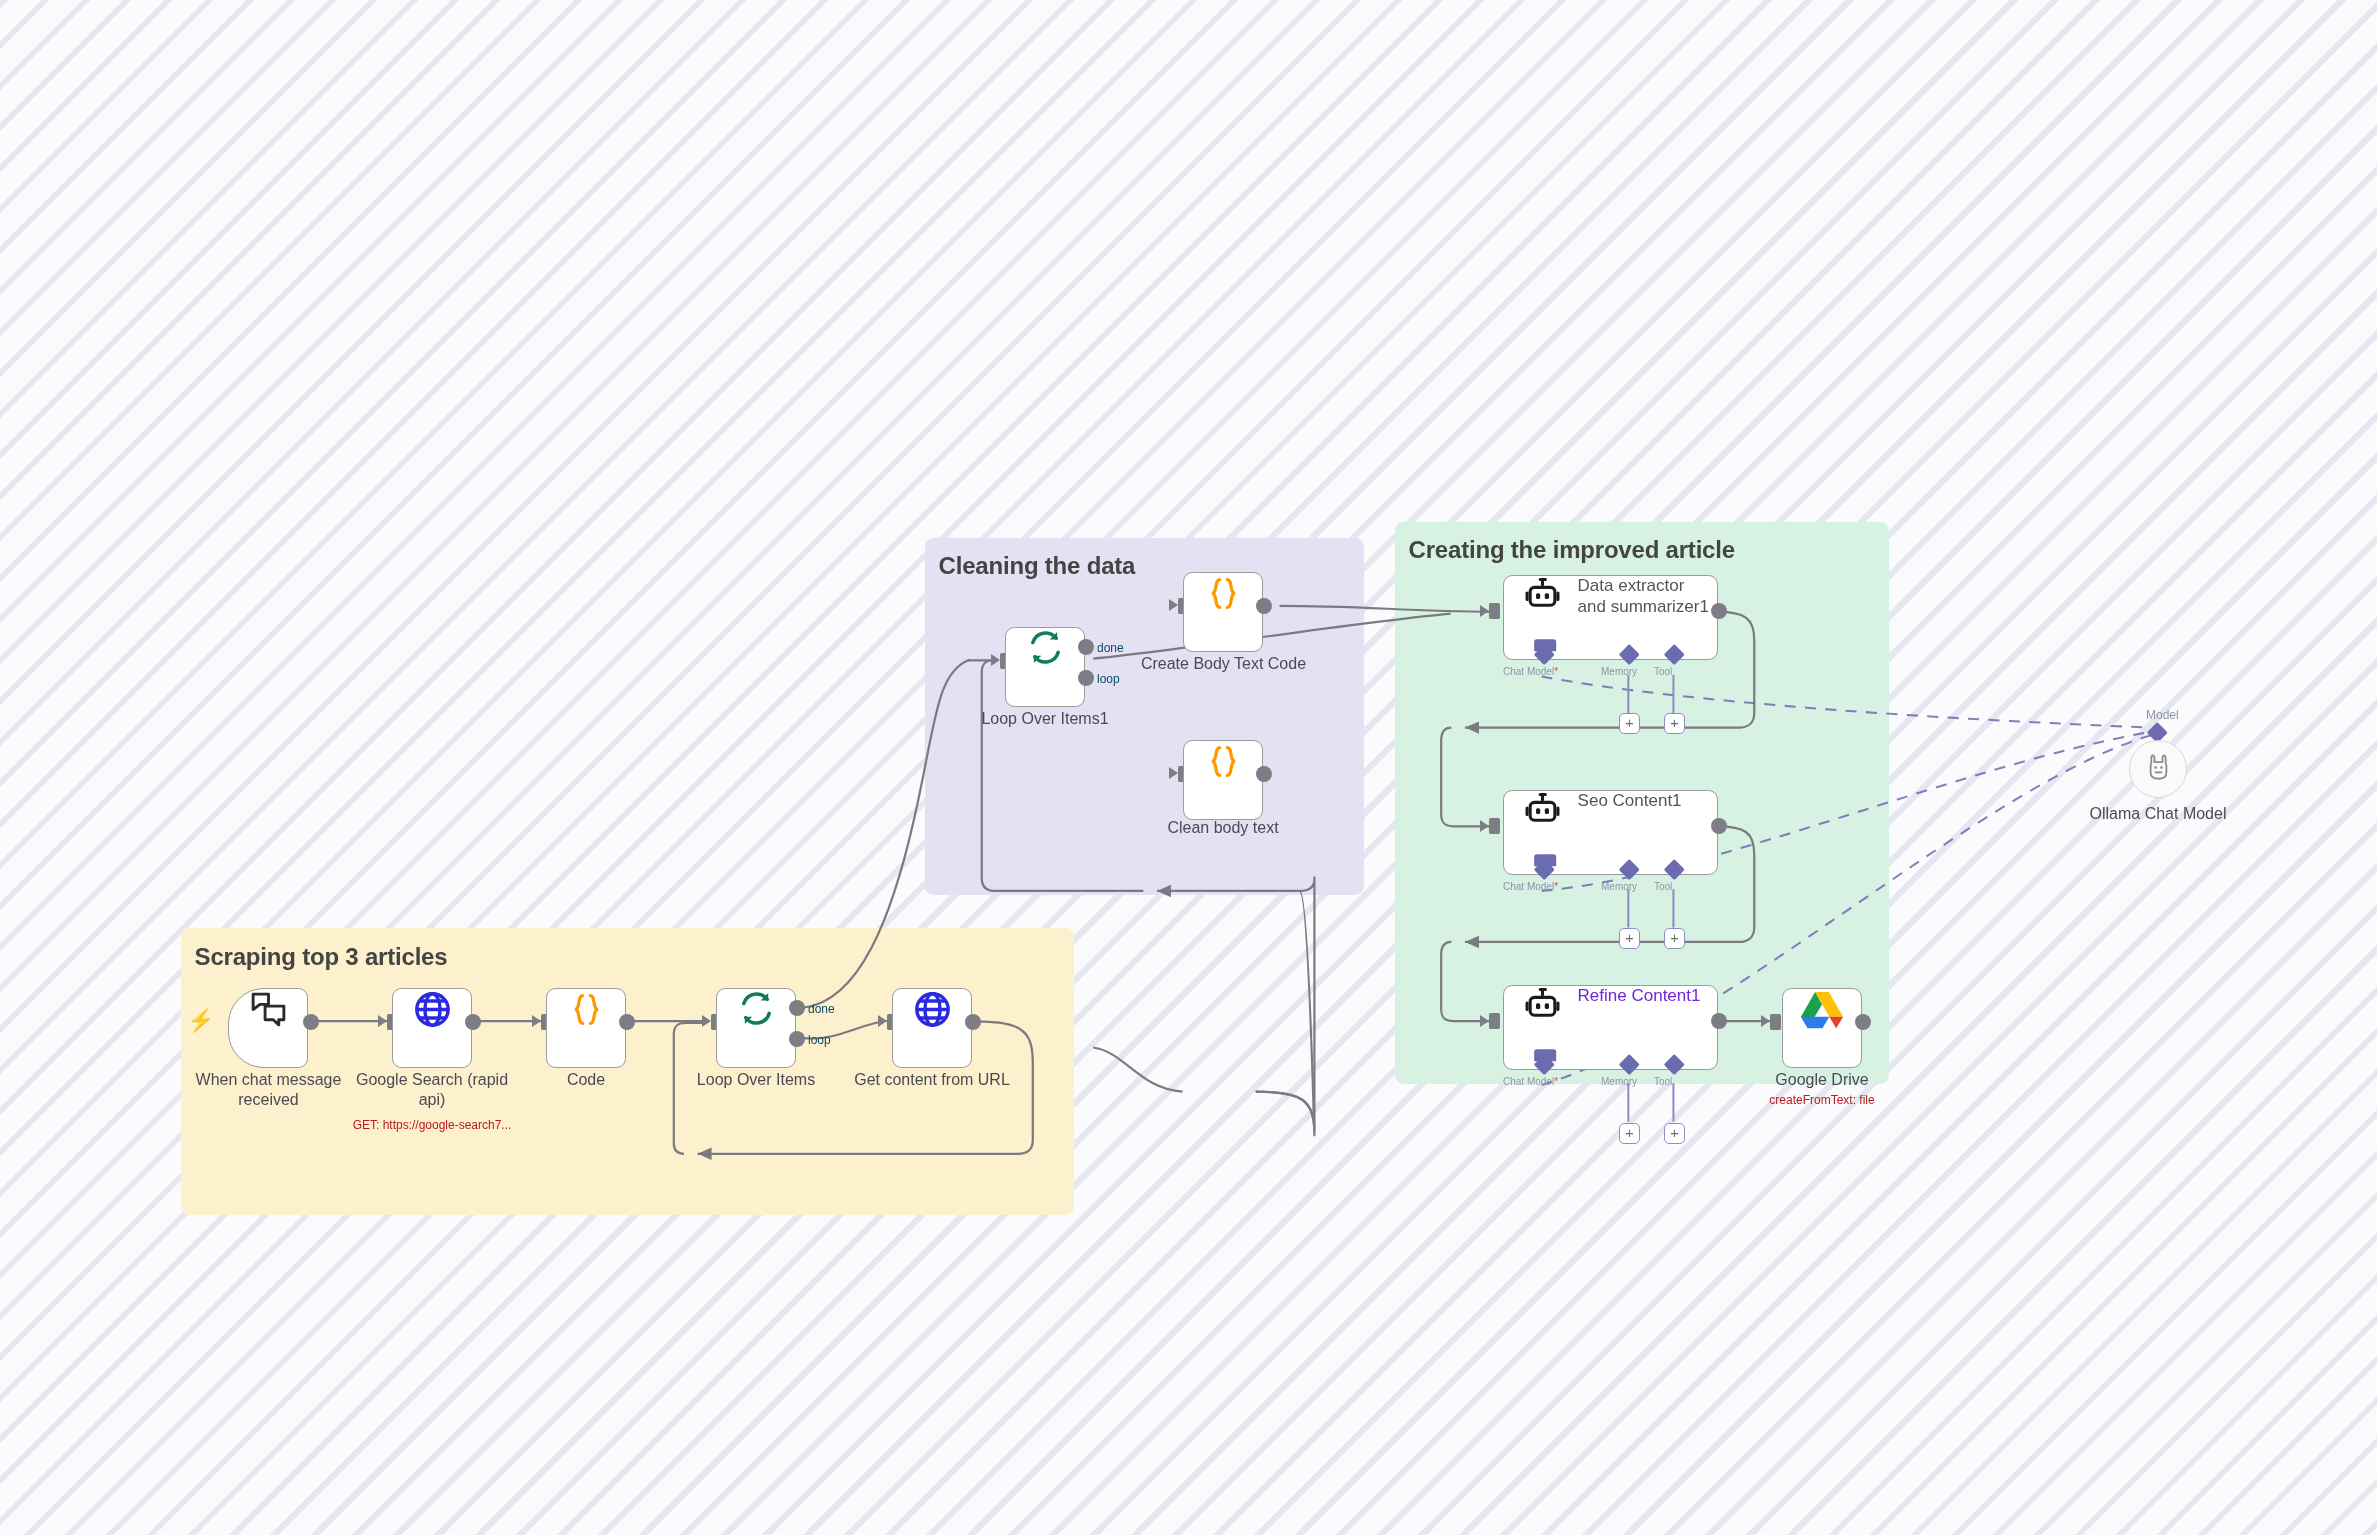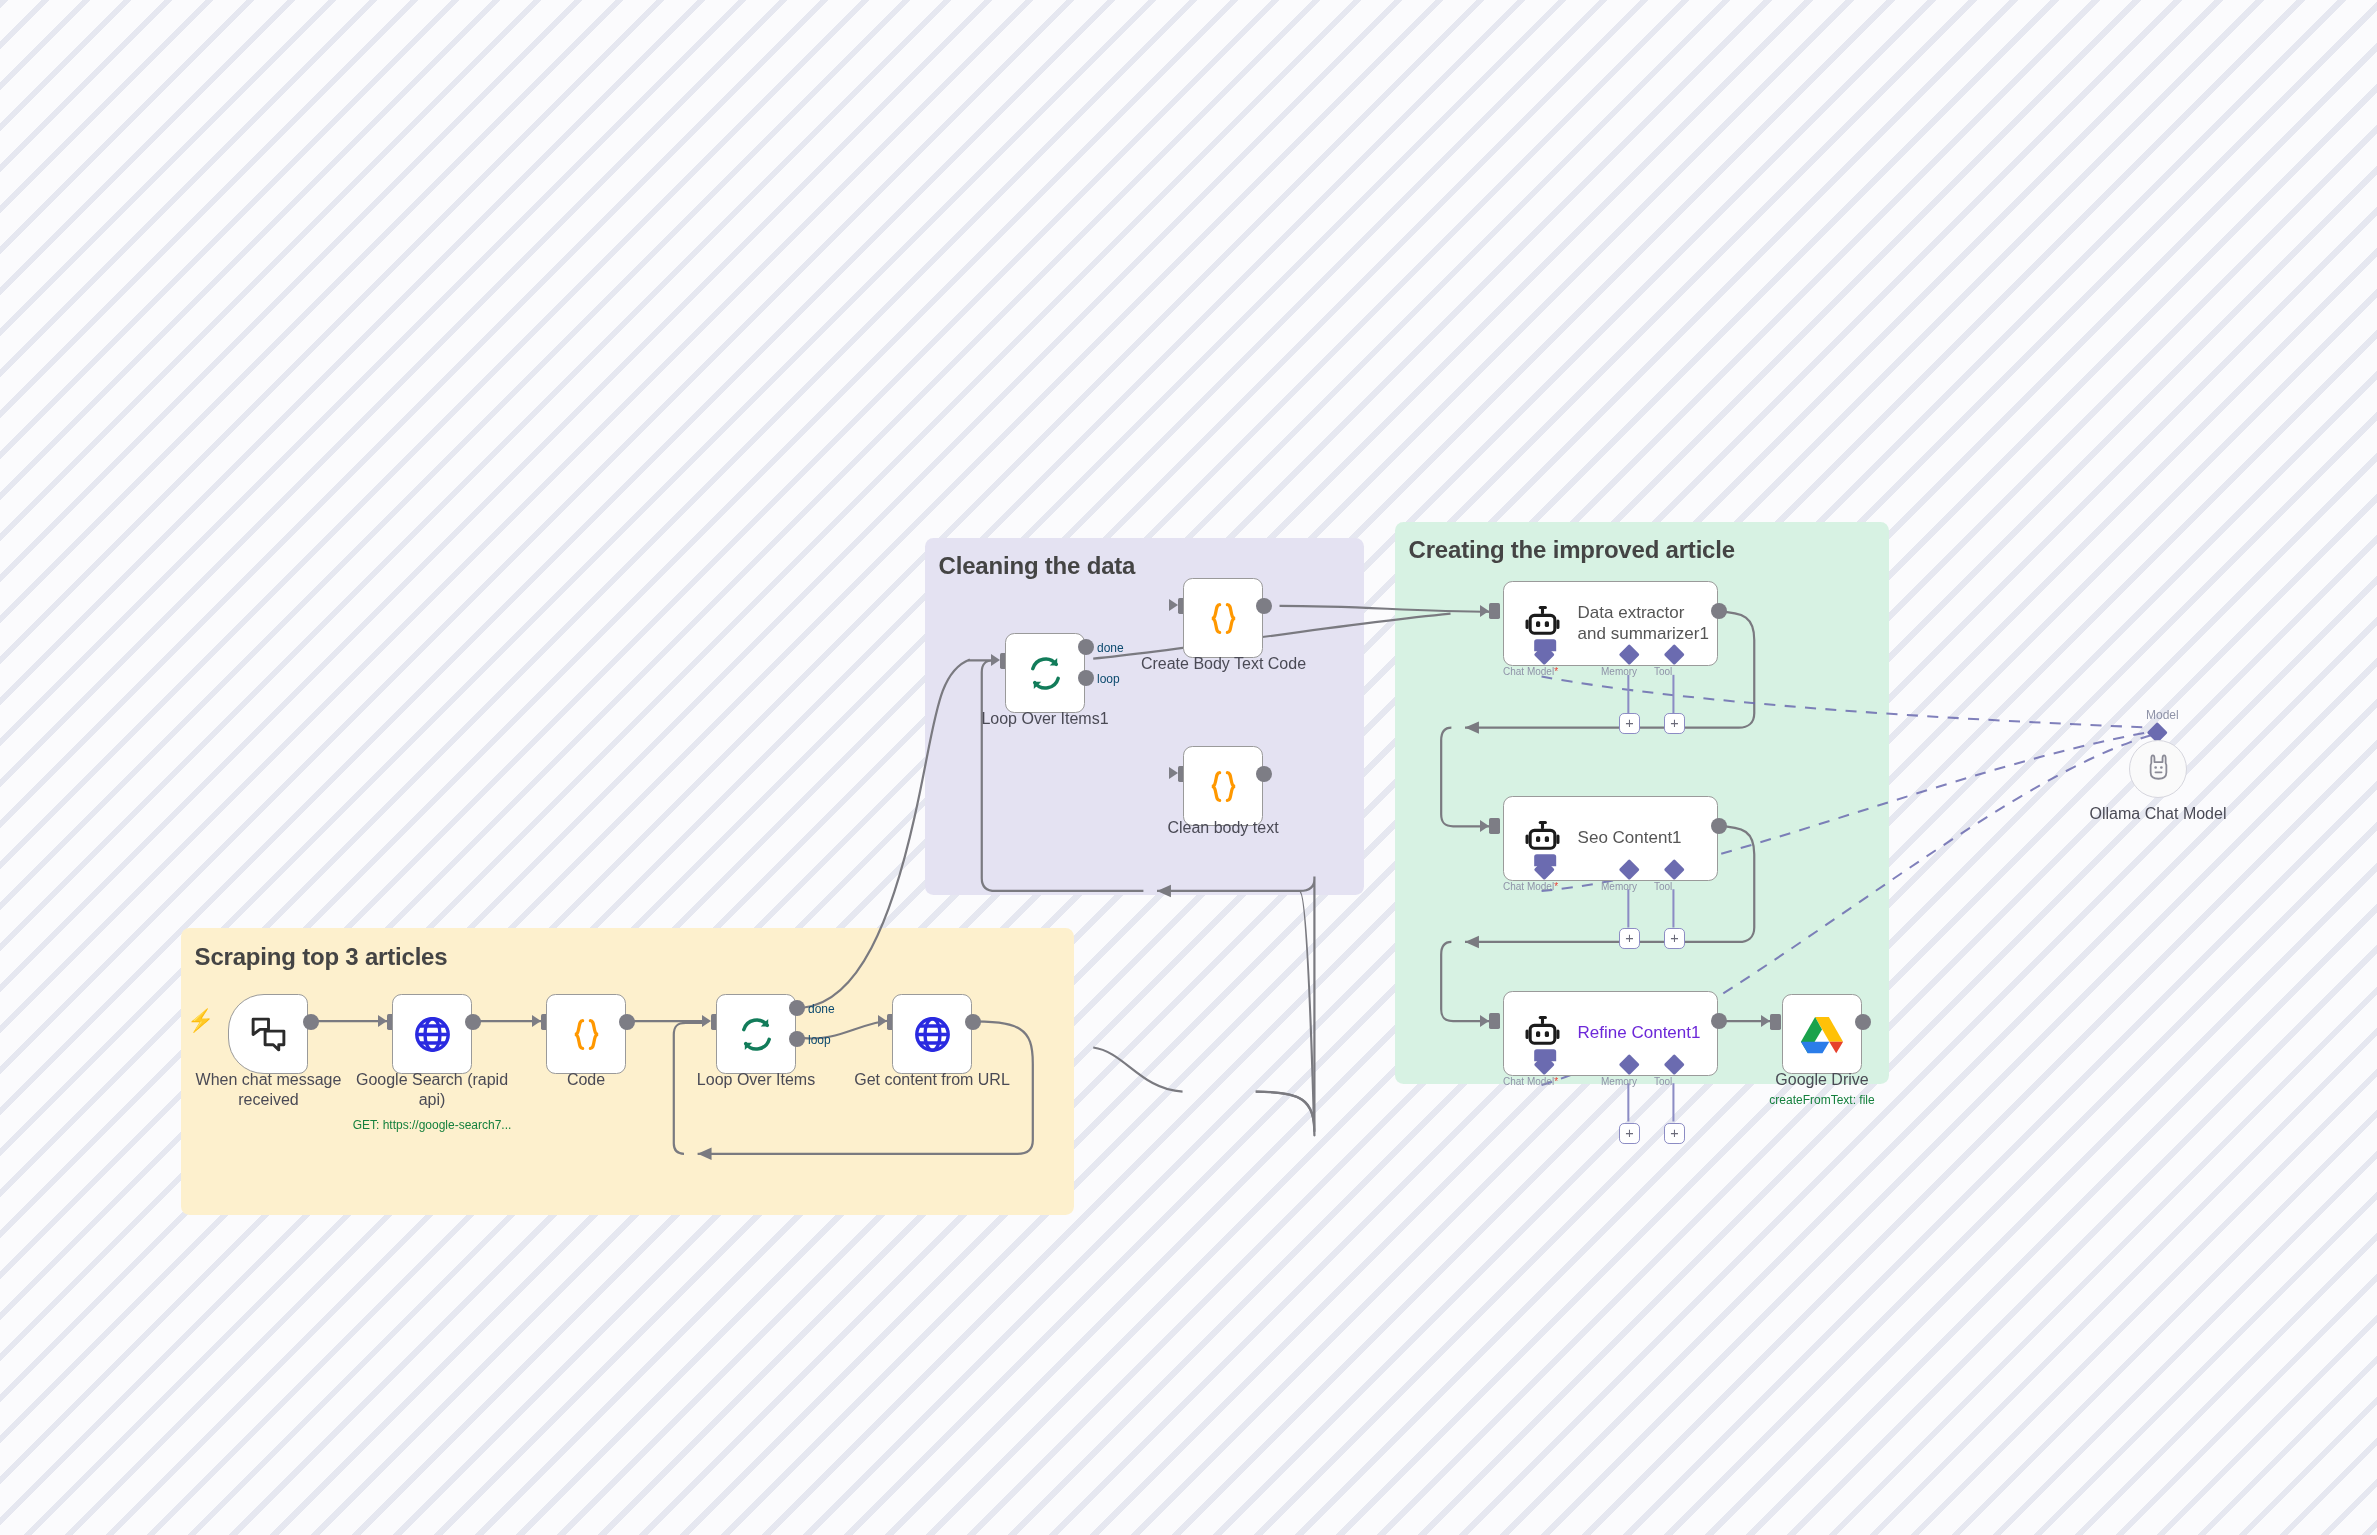--- a/index.html
+++ b/index.html
@@ -26,31 +26,31 @@
   #sticky-cleaning .sticky-title{left:13.6px;top:13.6px;font-size:24px;}
   #sticky-creating{left:1395px;top:522px;width:494px;height:562px;background:#d7f2e3;}
   #sticky-creating .sticky-title{left:13.6px;top:13.6px;font-size:24px;}
 
   
   #edges{position:absolute;left:0;top:0;width:2377px;height:1536px;}
 
   
   .node{position:absolute;}
   .nbox{
-    position:absolute;left:0;top:12px;
+    position:absolute;left:0;top:6px;
     background:#fff;border:1.7px solid #9a9a9a;border-radius:9.4px;
     box-sizing:border-box;
-    display:flex;align-items:center;justify-content:center;
+    display:flex;justify-content:center;
   }
   .nbox.trigger{border-top-left-radius:36px;border-bottom-left-radius:36px;}
   .ncap{
     position:absolute;text-align:center;color:#4a4a55;
     font-size:16px;line-height:1.22;white-space:pre-line;font-weight:500;
   }
-  .nsub{position:absolute;text-align:center;color:#15803d;font-size:12px;white-space:nowrap;}
+  .nsub{position:absolute;text-align:center;color:#b91c1c;font-size:12px;white-space:nowrap;}
   
   .port-in{position:absolute;width:11px;height:16px;background:#7d7d85;border-radius:1.7px;}
   .port-in::before{
     content:"";position:absolute;left:-9.4px;top:1.7px;
     border-top:6px solid transparent;border-bottom:6px solid transparent;
     border-left:9.4px solid #7d7d85;
   }
   .port-out{position:absolute;width:16px;height:16px;border-radius:50%;background:#7d7d85;}
   .port-lbl{position:absolute;font-size:12px;color:#0c4a6e;white-space:nowrap;}
   

